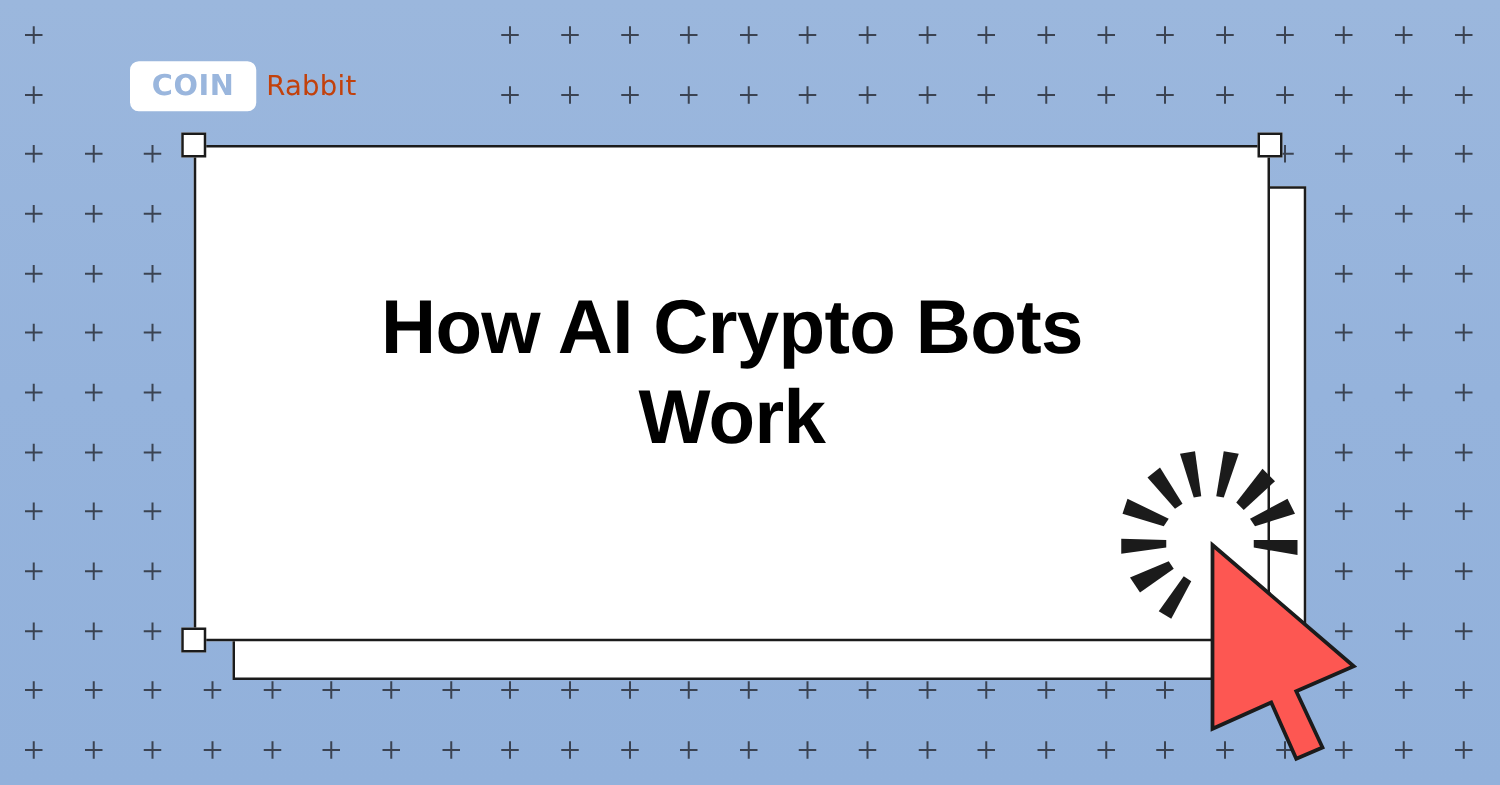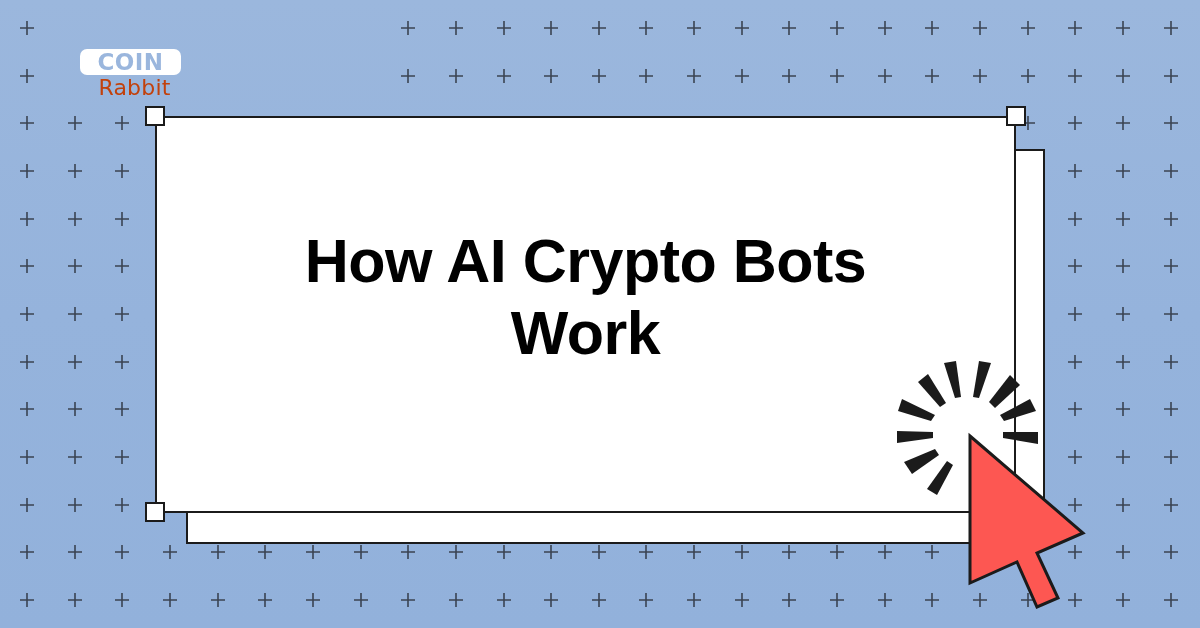--- a/index.html
+++ b/index.html
@@ -2,21 +2,21 @@
 <html><head>
 <meta charset="utf-8">
 <style>
   html, body { margin: 0; padding: 0; }
   body {
     width: 1200px; height: 628px; overflow: hidden; position: relative;
     background: linear-gradient(180deg, #9bb7dd 0%, #95b3dc 50%, #92b1db 100%);
     font-family: "Liberation Sans", sans-serif;
   }
   #plus-grid { position: absolute; left: 0; top: 0; width: 1200px; height: 628px; }
-  .logo { position: absolute; left: 80px; top: 49px; height: 40px; display: flex; align-items: center; flex-direction: column; }
+  .logo { position: absolute; left: 104px; top: 49px; height: 40px; display: flex; align-items: center; }
   .logo-pill {
     background: #ffffff; border-radius: 7px; height: 40px; padding: 0 10px;
     display: flex; align-items: center; box-sizing: border-box; width: 101px; justify-content: center;
   }
   .logo-coin {
     font-family: "DejaVu Sans", sans-serif; font-weight: bold; font-size: 23px;
     color: #9ab6dd; letter-spacing: 0.5px;
   }
   .logo-rabbit {
     margin-left: 8px; font-family: "DejaVu Sans", sans-serif; font-size: 22px;

